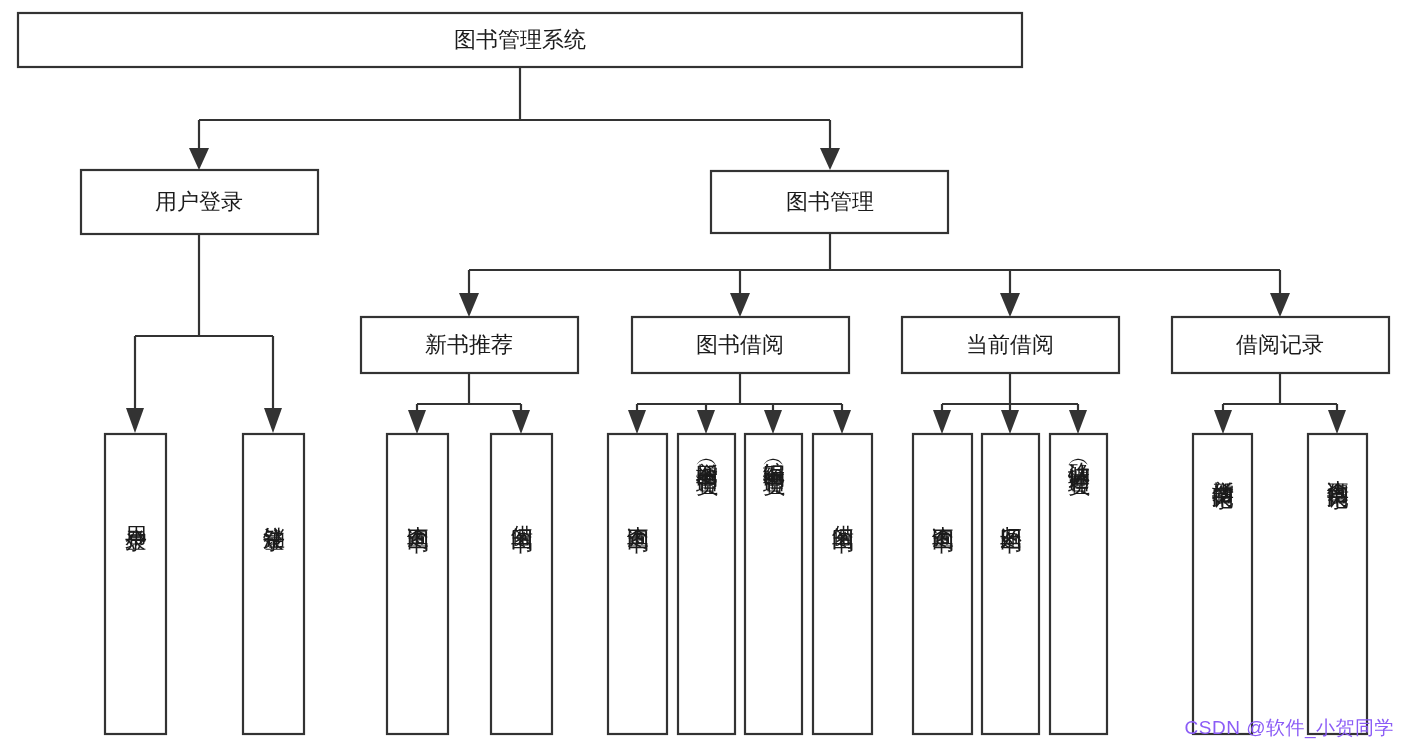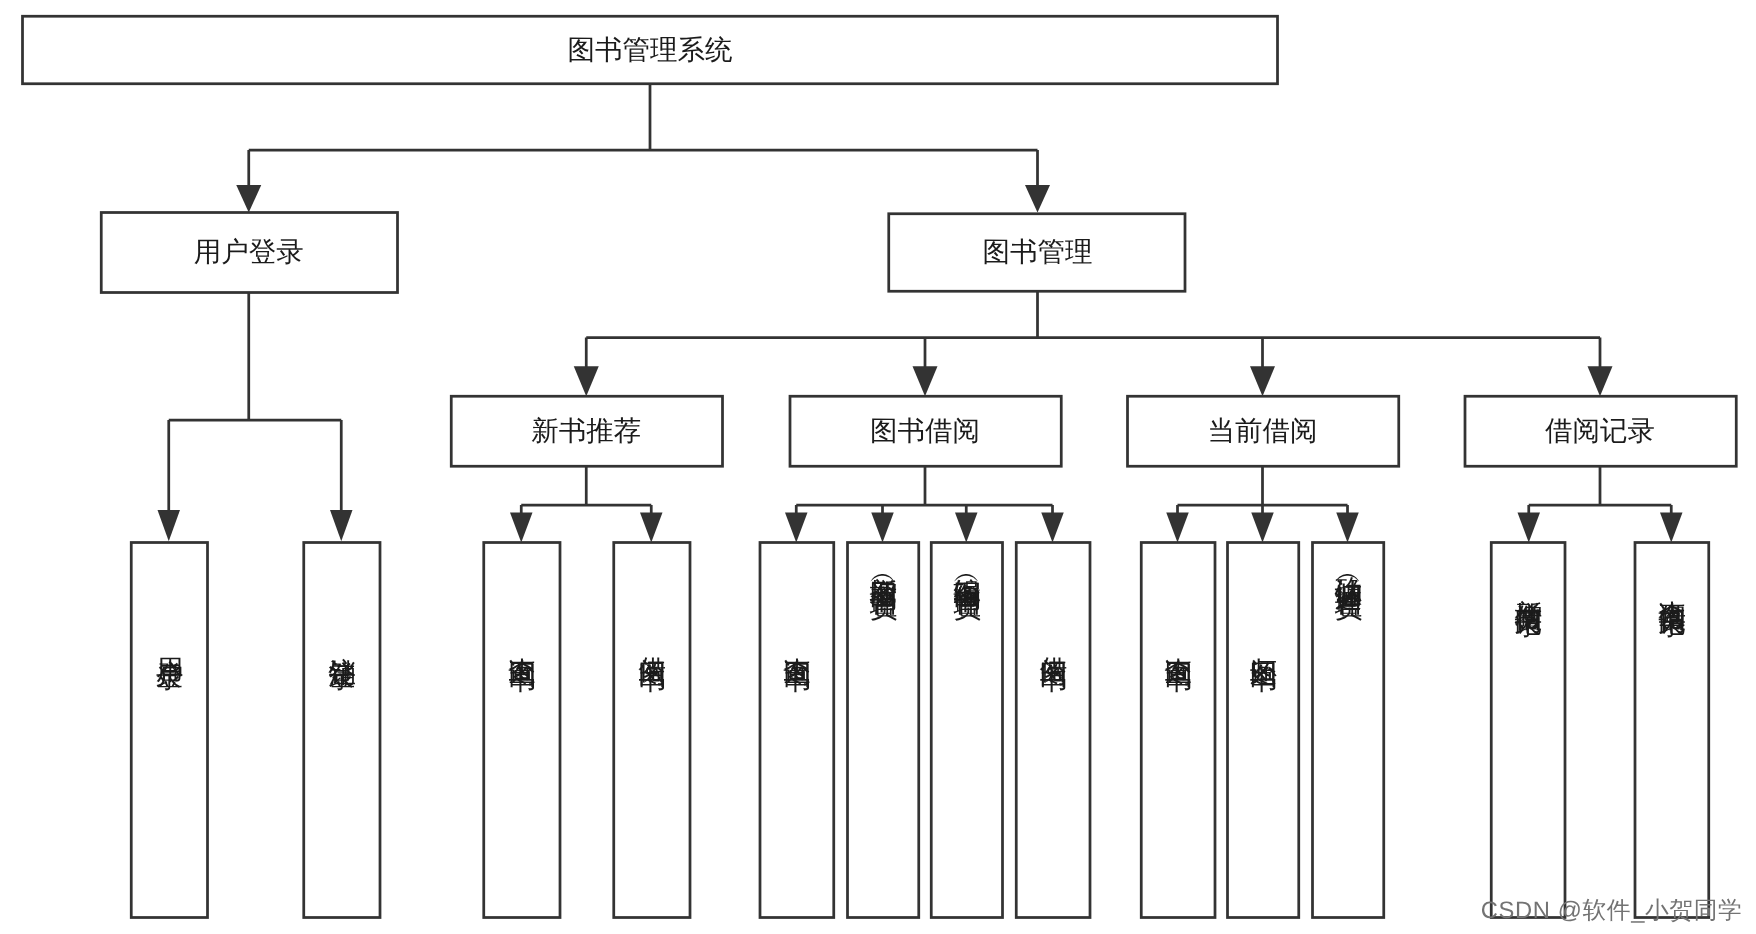--- a/index.html
+++ b/index.html
@@ -68,21 +68,21 @@
     white-space: nowrap;
     transform: translateX(-50%);
     pointer-events: none;
   }
   .watermark {
     position: absolute;
     right: 8px;
     bottom: 6px;
     font-family: "Liberation Sans", "DejaVu Sans", sans-serif;
     font-size: 19px;
-    color: #737373;
+    color: #8b5cf6;
     white-space: nowrap;
     letter-spacing: 0.5px;
   }
 </style>
 </head>
 <body>
 
 <div id="diagram-root">
 
   <svg id="flowchart-svg" viewBox="0 0 1405 747">

